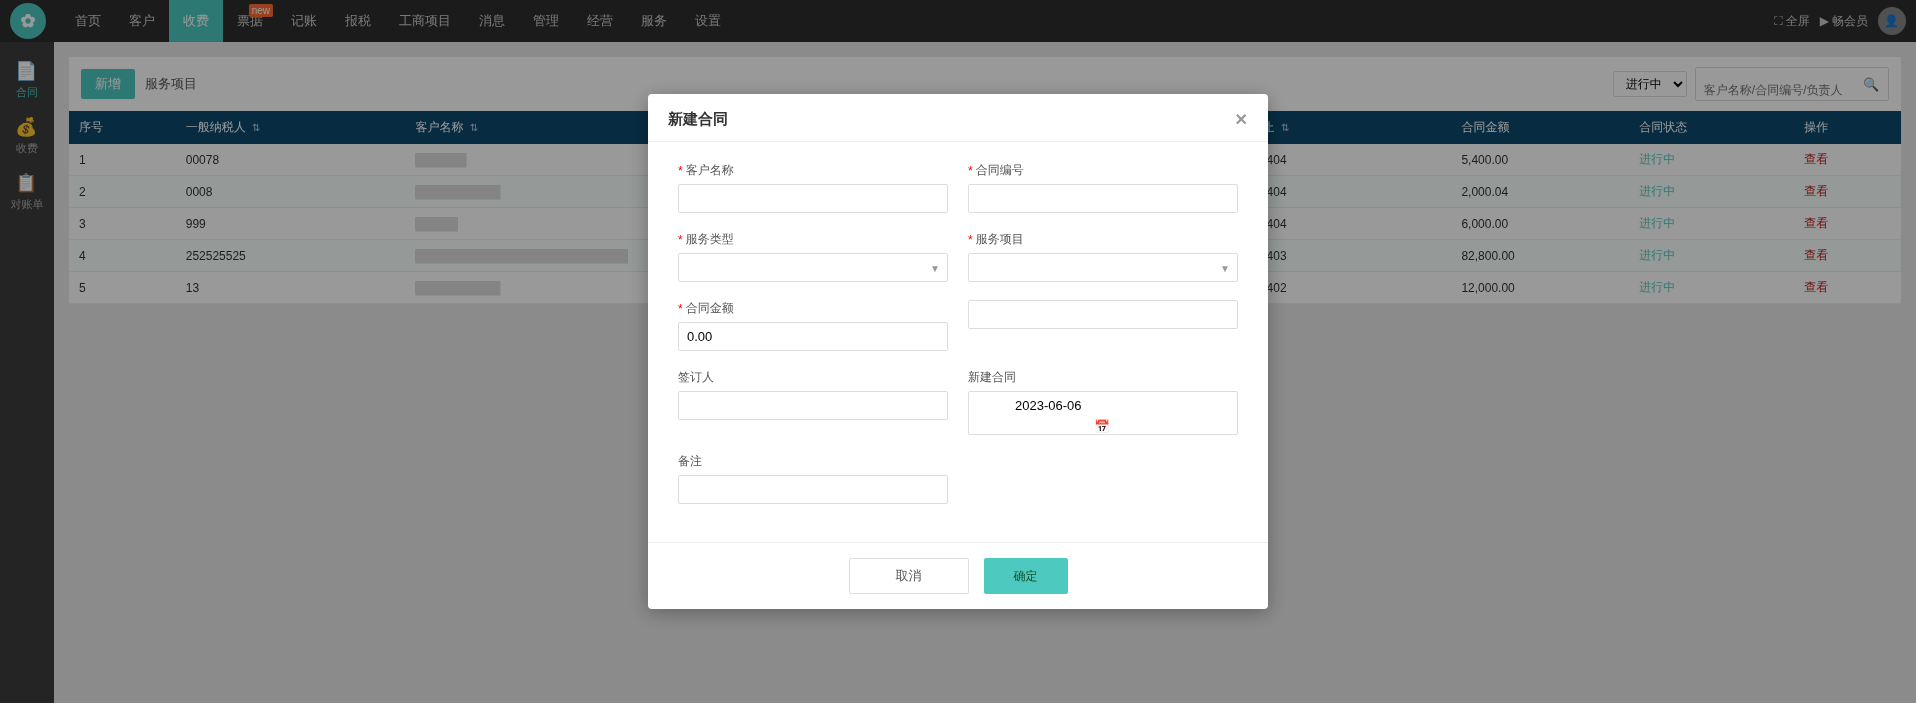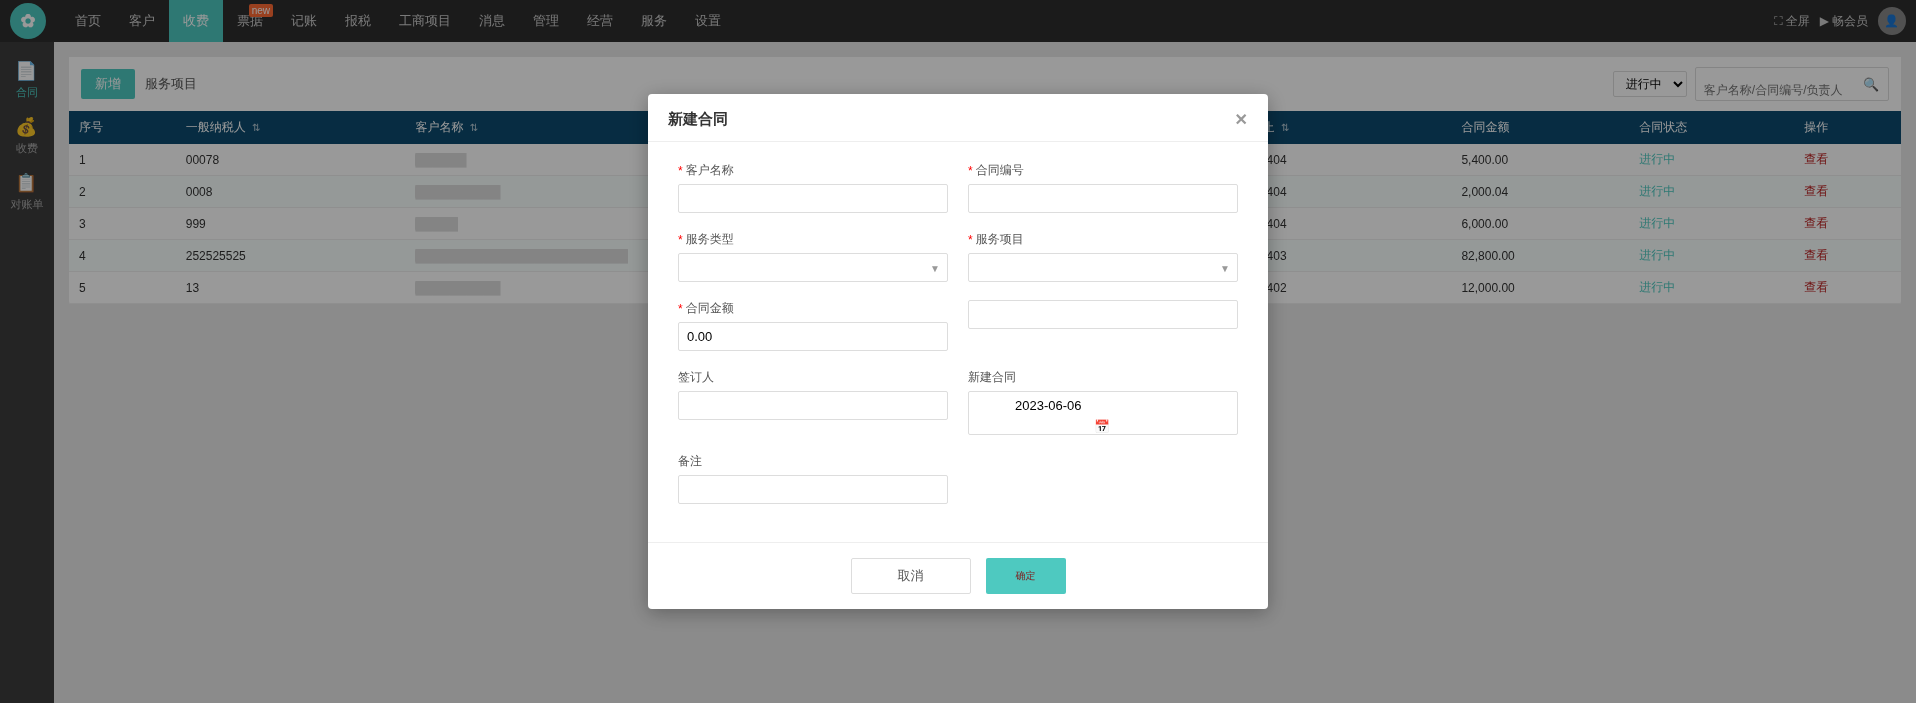--- a/index.html
+++ b/index.html
@@ -146,21 +146,21 @@
     .dialog-footer {
       padding: 15px 20px; border-top: 1px solid #eee;
       display: flex; justify-content: center; gap: 15px;
     }
     .btn-cancel {
       padding: 8px 46px; border: 1px solid #ddd; background: white;
       border-radius: 2px; cursor: pointer; font-size: 13px; color: #555;
     }
     .btn-confirm {
       padding: 8px 30px; border: none; background: #4ec9c0;
-      border-radius: 2px; cursor: pointer; font-size: 10px; color: #7f1d1d; font-family: Liberation Serif, serif;
+      border-radius: 2px; cursor: pointer; font-size: 12px; color: #14532d; font-family: Liberation Serif, serif;
     }
 
     .cal-icon { color: #bbb; cursor: pointer; margin-left: 5px; }
 
     .input-with-icon { display: flex; align-items: center; border: 1px solid #ddd; border-radius: 2px; flex-direction: column; }
     .input-with-icon input { border: none; outline: none; flex: 1; padding: 6px 8px; font-size: 13px; }
     .input-with-icon .cal-icon { padding-right: 6px; }
 
     .sort-icon { font-size: 10px; margin-left: 3px; color: rgba(255,255,255,0.7); }
   </style>

